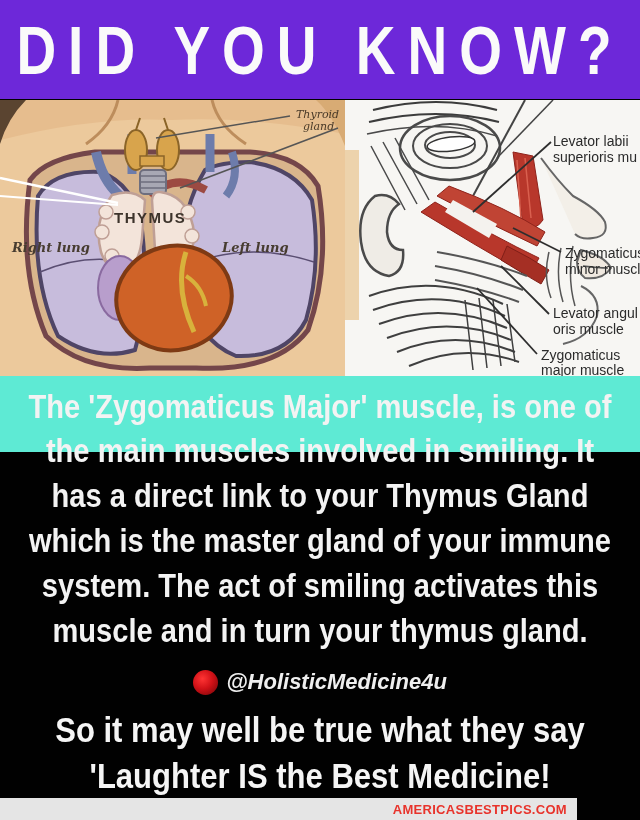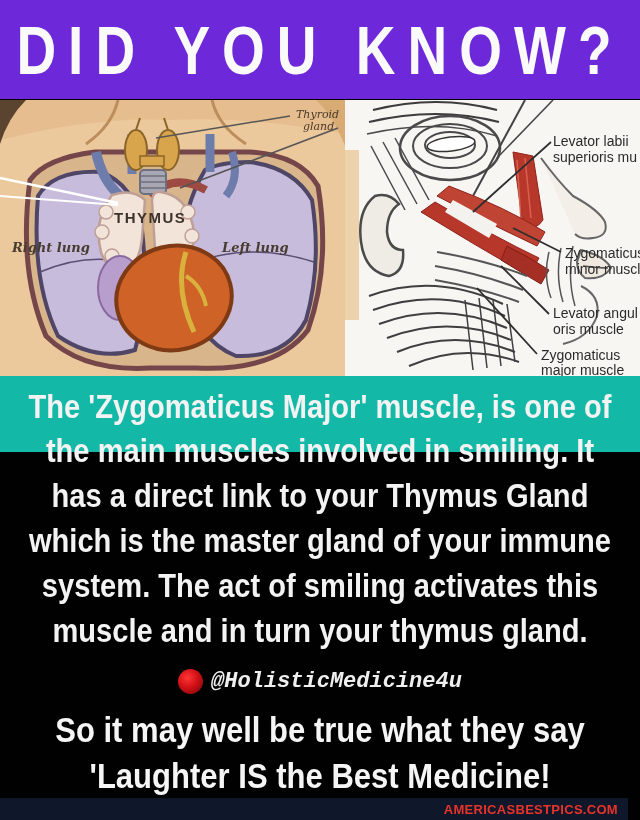--- a/index.html
+++ b/index.html
@@ -10,49 +10,49 @@
   .header {
     position:absolute; top:0; left:0; width:640px; height:99px;
     background:#6d28d9; display:flex; align-items:center; justify-content:center;
   }
   .header-title {
     color:#fafafa; font-size:55px; font-weight:bold; letter-spacing:12px;
     transform:scale(1,1.25); white-space:nowrap; margin:0;
   }
   .images {
     position:absolute; top:100px; left:0; width:640px; height:352px;
-    display:flex; background:#14b8a6;
+    display:flex; background:#5eead4;
   }
   .img-left  { width:345px; height:276px; display:block; }
   .img-right { width:295px; height:276px; display:block; }
   .body-text {
     position:absolute; top:384px; left:0; width:640px; text-align:center;
     color:#f3f3f3; font-weight:bold; font-size:30px; line-height:40px;
     transform:scale(0.97,1.12); transform-origin:top center;
   }
   .credit {
     position:absolute; top:669px; left:0; width:640px;
     display:flex; align-items:center; justify-content:center; gap:8px;
   }
   .credit-icon {
     width:25px; height:25px; border-radius:50%;
     background:radial-gradient(circle at 38% 35%, #ff3434 0%, #d11117 45%, #6e0407 100%);
   }
   .credit-text {
-    color:#efefef; font-family:Liberation Mono, monospace;
+    color:#efefef; font-family:Liberation Sans, sans-serif;
     font-style:italic; font-weight:bold; font-size:22px;
   }
   .quote {
     position:absolute; top:707px; left:0; width:640px; text-align:center;
     color:#f5f5f5; font-weight:bold; font-size:32px; line-height:41px;
     transform:scale(0.97,1.12); transform-origin:top center;
   }
   .footer {
-    position:absolute; bottom:0; left:0; width:628px; height:22px;
-    background:#0f172a; display:flex; align-items:center; justify-content:flex-end;
+    position:absolute; bottom:0; left:0; width:577px; height:22px;
+    background:#e5e5e5; display:flex; align-items:center; justify-content:flex-end;
     padding-right:10px; box-sizing:border-box; z-index:5;
   }
   .footer-text { color:#e8332b; font-weight:bold; font-size:13px; letter-spacing:0.3px; }
   svg text { font-family:"Liberation Sans", sans-serif; }
   svg .serif-label { font-family:"DejaVu Serif", serif; }
 </style>
 </head>
 <body>
 
 <div class="page">

